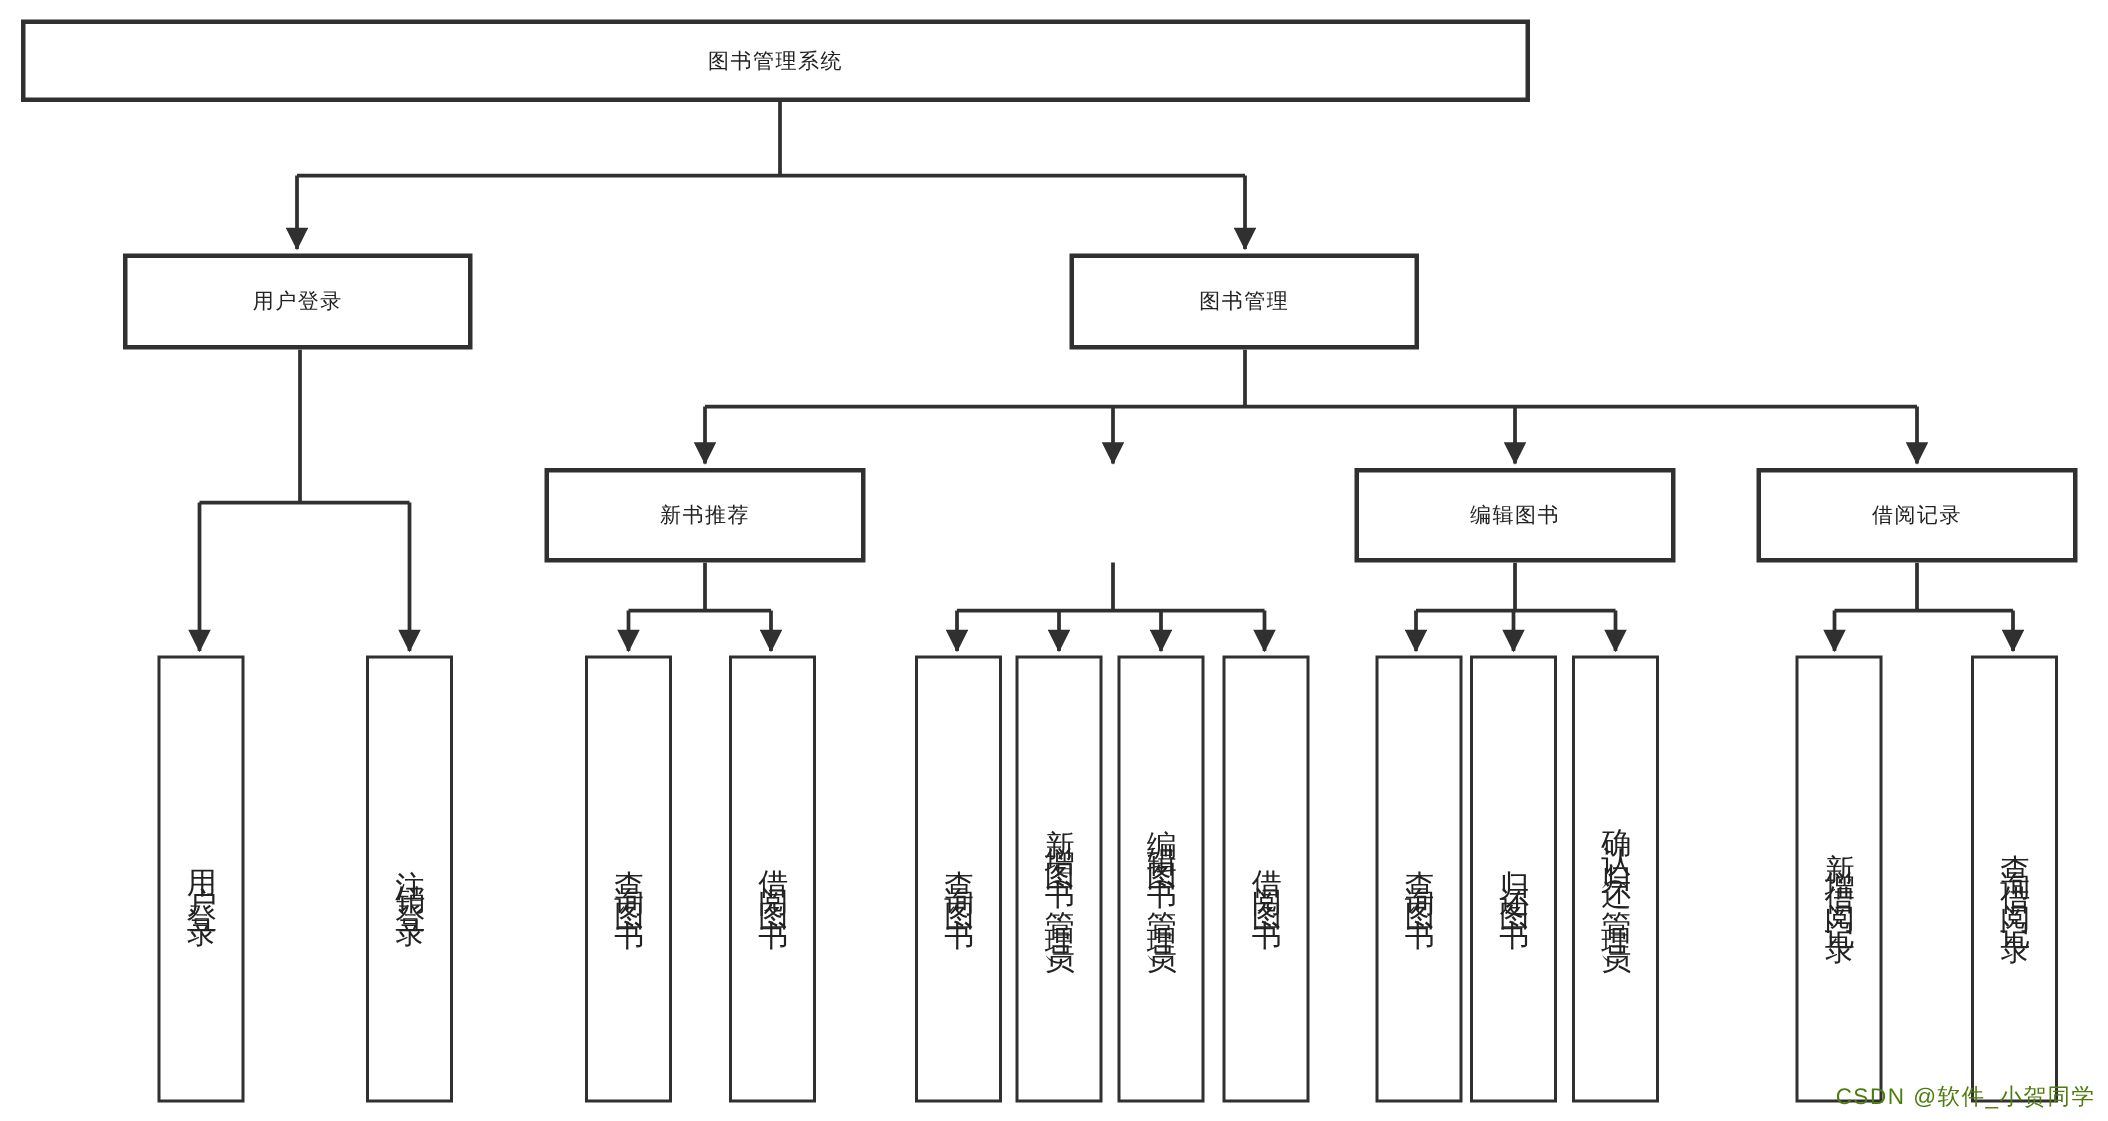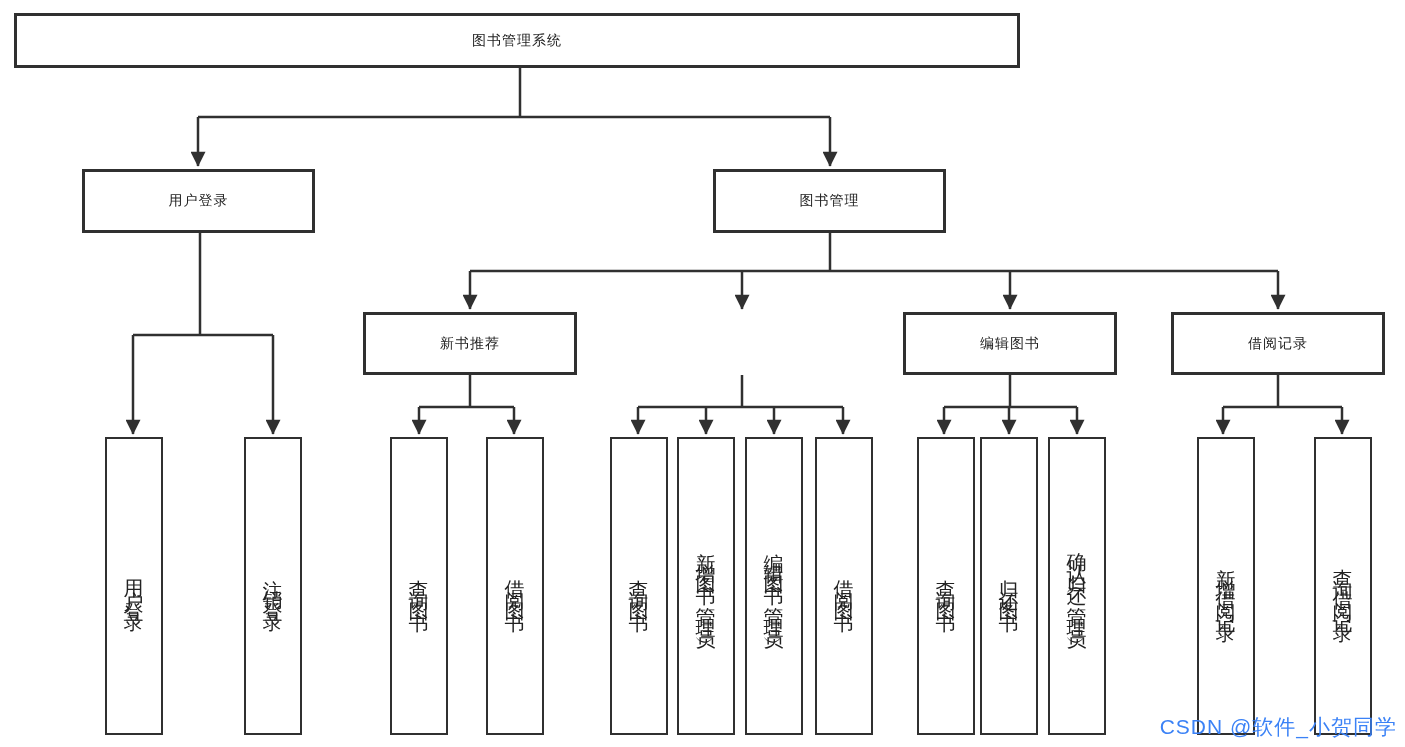--- a/index.html
+++ b/index.html
@@ -34,22 +34,22 @@
     text-orientation:mixed;
     font-size:20px;
     line-height:1;
     letter-spacing:11px;
     color:#222222;
     white-space:nowrap;
   }
   #watermark{
     position:absolute;
     right:8px;bottom:6px;
-    font-size:21px;
-    color:#3b82f6;
+    font-size:15px;
+    color:#4d7c0f;
     letter-spacing:1px;
     z-index:3;
   }
 </style>
 </head>
 <body>
 
 <div id="canvas">
 
   <svg id="wires" width="1405" height="747" xmlns="http://www.w3.org/2000/svg">

